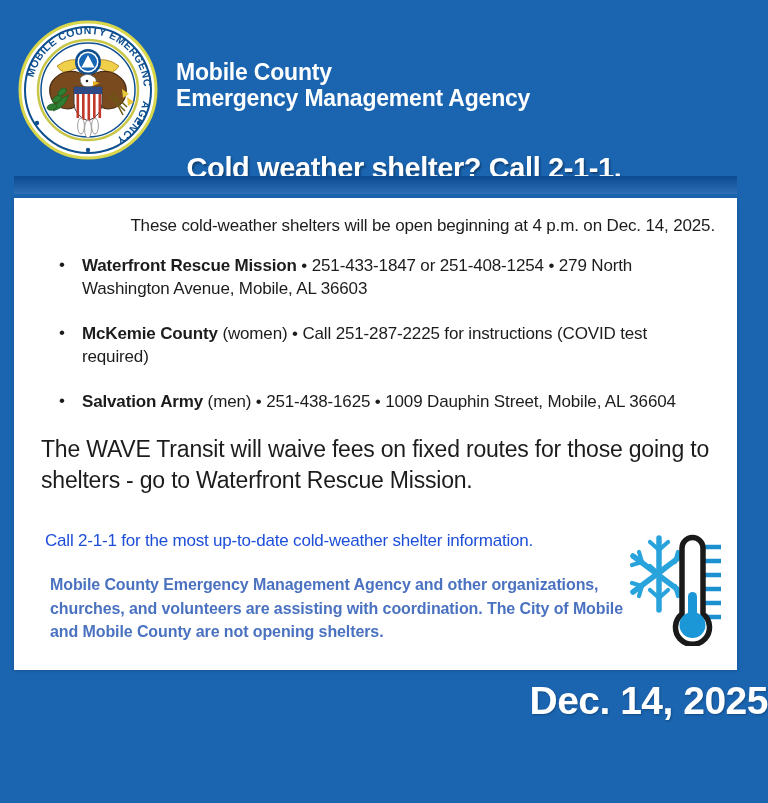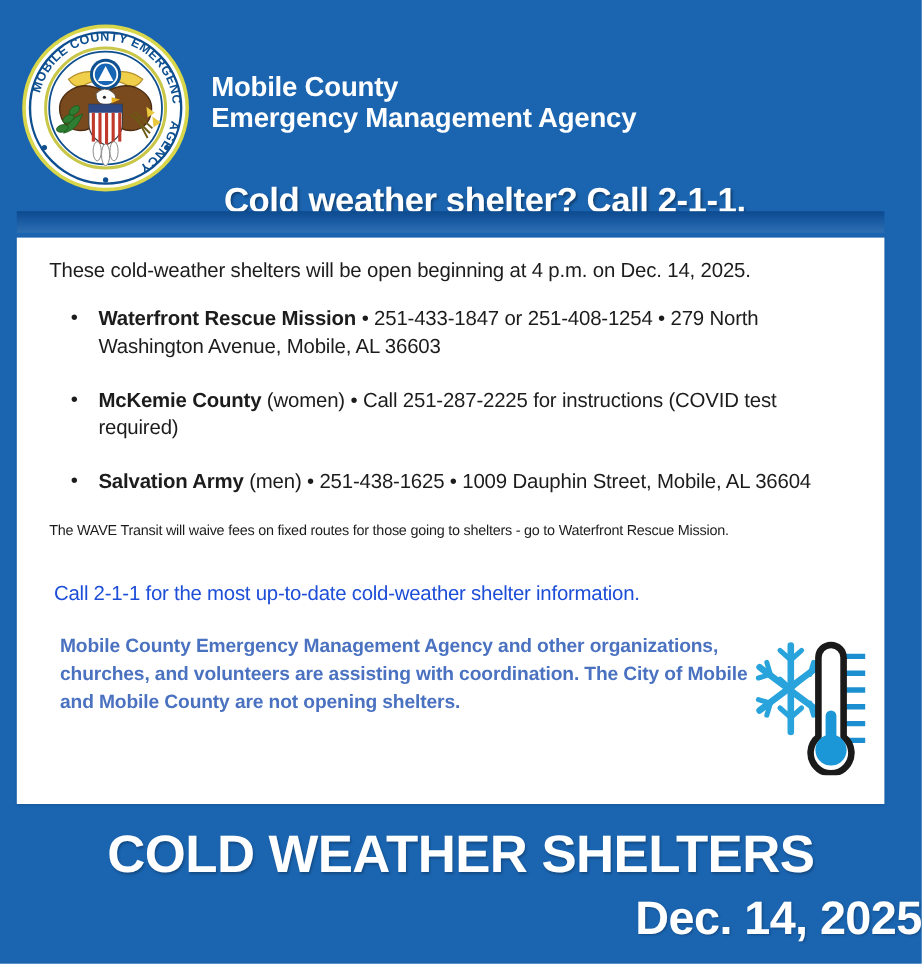--- a/index.html
+++ b/index.html
@@ -83,20 +83,21 @@
     box-sizing: border-box;
     padding: 17px 22px 0 27px;
     box-shadow: 0 1px 3px rgba(0,0,0,0.18);
   }
 
   .intro {
     font-size: 17px;
     color: #1c1c1c;
     line-height: 1.35;
     letter-spacing: -0.15px;
+    text-align: right;
   }
 
   .shelters {
     list-style: none;
     margin: 16px 0 0 0;
     padding: 0 0 0 18px;
   }
 
   .shelters li {
     position: relative;
@@ -115,21 +116,21 @@
     top: -1px;
     font-size: 17px;
     color: #1c1c1c;
   }
 
   .shelter-name {
     font-weight: bold;
   }
 
   .note {
-    font-size: 12px;
+    font-size: 23px;
     color: #1c1c1c;
     line-height: 1.35;
     letter-spacing: -0.2px;
     margin-top: 2px;
   }
 
   .call-line {
     font-size: 17px;
     color: #1d4ed8;
     line-height: 1.35;
@@ -337,17 +338,16 @@
 
         <circle cx="67.5" cy="95" r="13" fill="#1b96d6"></circle>
 
         <rect x="63" y="62" width="9" height="30" rx="4.5" fill="#1b96d6"></rect>
       </svg>
     </div>
 
   </div>
 
   <div class="banner">
-    <div class="banner-line1">COLD WEATHER SHELTERS</div>
     <div class="banner-line2">Dec. 14, 2025</div>
   </div>
 
 </div>
 
 </body></html>

